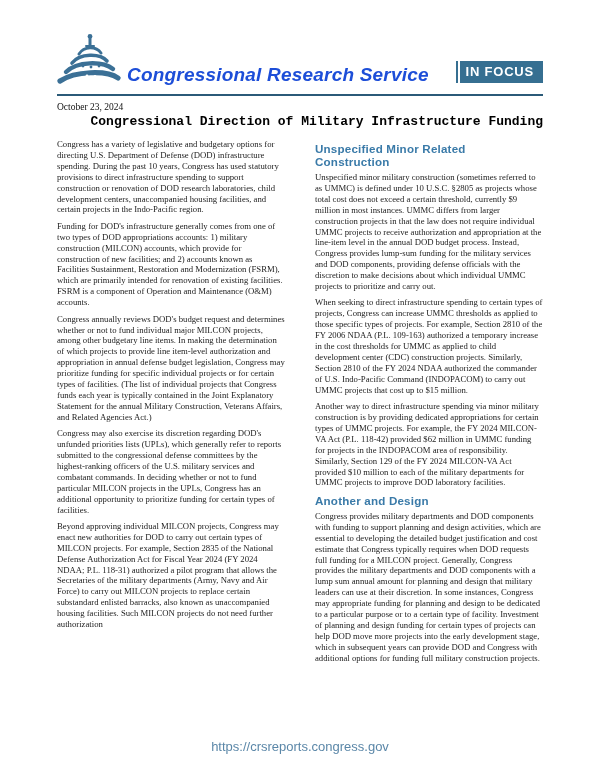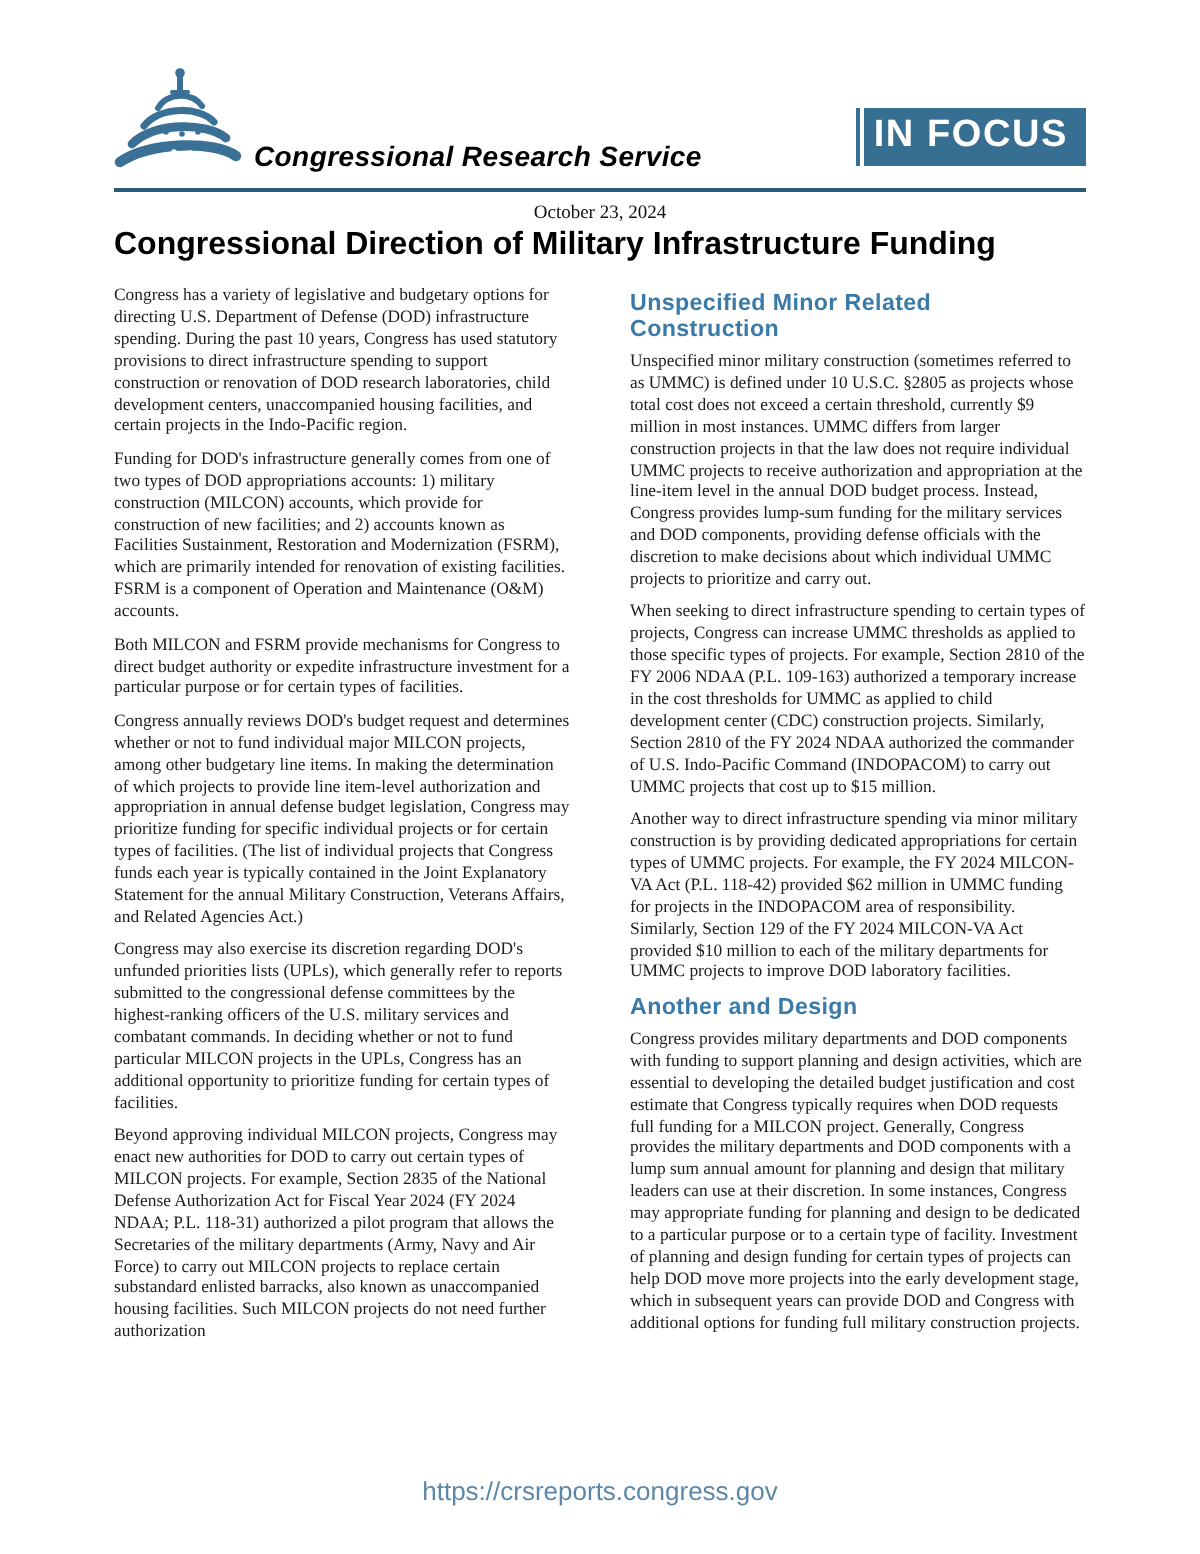--- a/index.html
+++ b/index.html
@@ -13,43 +13,43 @@
     padding:33px 57px 0 57px;
     overflow:hidden;
   }
   
   .header{display:flex;align-items:flex-end;height:56px;}
   .logo{width:64px;height:56px;flex:0 0 auto;}
   .brand{margin-left:6px;padding-bottom:3px;}
   .brand-name{
     font-family:"Liberation Sans",sans-serif;
     font-style:italic;font-weight:bold;
-    font-size:14px;color:#000000;letter-spacing:.2px;white-space:nowrap;
+    font-size:19px;color:#1d4ed8;letter-spacing:.2px;white-space:nowrap;
   }
   .tagline{
     font-family:"Liberation Sans",sans-serif;
     font-size:8.6px;color:#3b7096;margin-top:2px;white-space:nowrap;
   }
   .badge{
     margin-left:auto;margin-bottom:6px;
     background:#366f91;color:#ffffff;
     font-family:"Liberation Sans",sans-serif;
-    font-weight:bold;font-size:19px;letter-spacing:.8px;
+    font-weight:bold;font-size:13px;letter-spacing:.8px;
     padding:3px 9px 4px 9px;
     box-shadow:inset 2px 0 0 #366f91, inset 4px 0 0 #ffffff;
     white-space:nowrap;
   }
   .rule{height:2px;background:#2b5a78;margin-top:5px;}
   .date{
-    text-align:center;font-size:9.5px;color:#111;
+    text-align:left;font-size:9.5px;color:#111;
     margin-top:6px;
   }
   .title{
-    text-align:left;font-weight:bold;font-size:16px;color:#000;
-    margin:2px 0 10px 0;font-family:Liberation Sans, sans-serif;
+    text-align:right;font-weight:bold;font-size:13px;color:#000;
+    margin:2px 0 10px 0;font-family:Liberation Mono, monospace;
   }
   
   .cols{display:flex;gap:30px;}
   .col{flex:1 1 0;min-width:0;}
   .col p{
     margin:0 0 5.5px 0;
     font-size:8.7px;line-height:10.9px;
     text-align:left;color:#1c1c1c;
   }
   .col h2{
@@ -98,21 +98,20 @@
 
   <div class="date">October 23, 2024</div>
 
   <h1 class="title">Congressional Direction of Military Infrastructure Funding</h1>
 
   <div class="cols">
 
     <div class="col">
       <p>Congress has a variety of legislative and budgetary options for directing U.S. Department of Defense (DOD) infrastructure spending. During the past 10 years, Congress has used statutory provisions to direct infrastructure spending to support construction or renovation of DOD research laboratories, child development centers, unaccompanied housing facilities, and certain projects in the Indo-Pacific region.</p>
       <p>Funding for DOD's infrastructure generally comes from one of two types of DOD appropriations accounts: 1) military construction (MILCON) accounts, which provide for construction of new facilities; and 2) accounts known as Facilities Sustainment, Restoration and Modernization (FSRM), which are primarily intended for renovation of existing facilities. FSRM is a component of Operation and Maintenance (O&amp;M) accounts.</p>
-      <p>Both MILCON and FSRM provide mechanisms for Congress to direct budget authority or expedite infrastructure investment for a particular purpose or for certain types of facilities.</p>
       <p>Congress annually reviews DOD's budget request and determines whether or not to fund individual major MILCON projects, among other budgetary line items. In making the determination of which projects to provide line item-level authorization and appropriation in annual defense budget legislation, Congress may prioritize funding for specific individual projects or for certain types of facilities. (The list of individual projects that Congress funds each year is typically contained in the Joint Explanatory Statement for the annual Military Construction, Veterans Affairs, and Related Agencies Act.)</p>
       <p>Congress may also exercise its discretion regarding DOD's unfunded priorities lists (UPLs), which generally refer to reports submitted to the congressional defense committees by the highest-ranking officers of the U.S. military services and combatant commands. In deciding whether or not to fund particular MILCON projects in the UPLs, Congress has an additional opportunity to prioritize funding for certain types of facilities.</p>
       <p>Beyond approving individual MILCON projects, Congress may enact new authorities for DOD to carry out certain types of MILCON projects. For example, Section 2835 of the National Defense Authorization Act for Fiscal Year 2024 (FY 2024 NDAA; P.L. 118-31) authorized a pilot program that allows the Secretaries of the military departments (Army, Navy and Air Force) to carry out MILCON projects to replace certain substandard enlisted barracks, also known as unaccompanied housing facilities. Such MILCON projects do not need further authorization</p>
     </div>
 
     <div class="col">
       <h2>Unspecified Minor Related Construction</h2>
       <p>Unspecified minor military construction (sometimes referred to as UMMC) is defined under 10 U.S.C. §2805 as projects whose total cost does not exceed a certain threshold, currently $9 million in most instances. UMMC differs from larger construction projects in that the law does not require individual UMMC projects to receive authorization and appropriation at the line-item level in the annual DOD budget process. Instead, Congress provides lump-sum funding for the military services and DOD components, providing defense officials with the discretion to make decisions about which individual UMMC projects to prioritize and carry out.</p>
       <p>When seeking to direct infrastructure spending to certain types of projects, Congress can increase UMMC thresholds as applied to those specific types of projects. For example, Section 2810 of the FY 2006 NDAA (P.L. 109-163) authorized a temporary increase in the cost thresholds for UMMC as applied to child development center (CDC) construction projects. Similarly, Section 2810 of the FY 2024 NDAA authorized the commander of U.S. Indo-Pacific Command (INDOPACOM) to carry out UMMC projects that cost up to $15 million.</p>
       <p>Another way to direct infrastructure spending via minor military construction is by providing dedicated appropriations for certain types of UMMC projects. For example, the FY 2024 MILCON-VA Act (P.L. 118-42) provided $62 million in UMMC funding for projects in the INDOPACOM area of responsibility. Similarly, Section 129 of the FY 2024 MILCON-VA Act provided $10 million to each of the military departments for UMMC projects to improve DOD laboratory facilities.</p>

